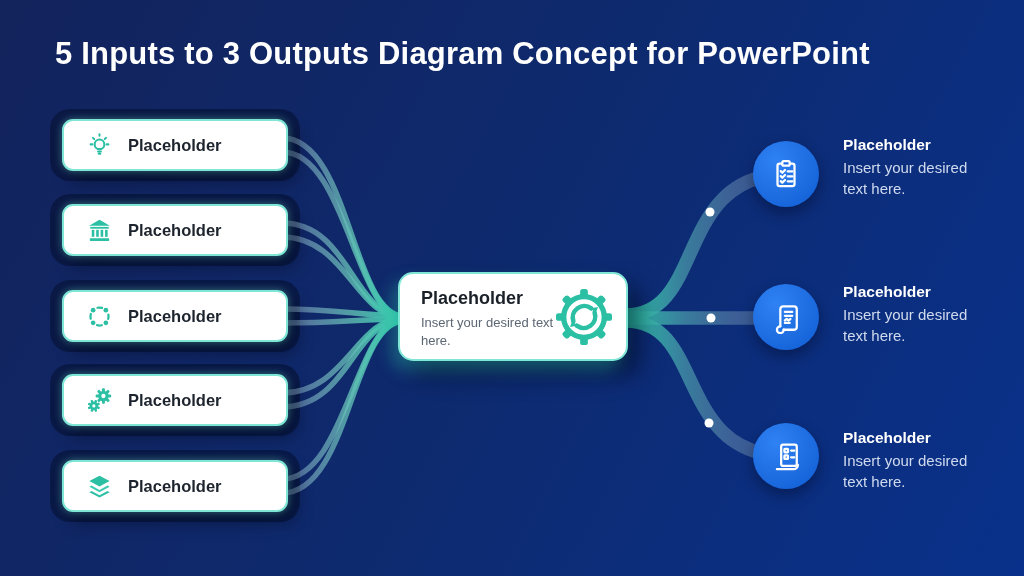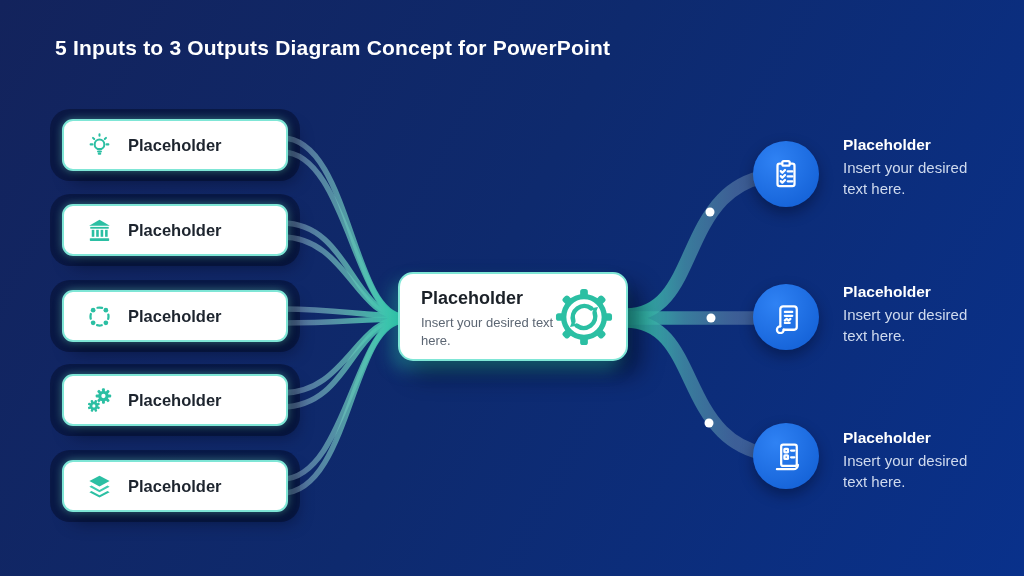--- a/index.html
+++ b/index.html
@@ -6,21 +6,21 @@
   html,body { width:1024px; height:576px; }
   body { font-family:"Liberation Sans", sans-serif; }
 
   .slide {
     position:relative; width:1024px; height:576px; overflow:hidden;
     background:linear-gradient(118deg,#13235c 0%,#0e2a6e 48%,#09318b 100%);
   }
 
   .title {
     position:absolute; left:55px; top:36px;
-    font-size:21px; font-weight:700; color:#ffffff; letter-spacing:.2px;
+    font-size:31px; font-weight:700; color:#ffffff; letter-spacing:.2px;
   }
 
   
   .halo {
     position:absolute; left:50px; width:250px; height:72px;
     border-radius:20px; background:rgba(6,14,46,.55); z-index:0;
   }
 
   svg.connectors { position:absolute; left:0; top:0; z-index:1; }
 

